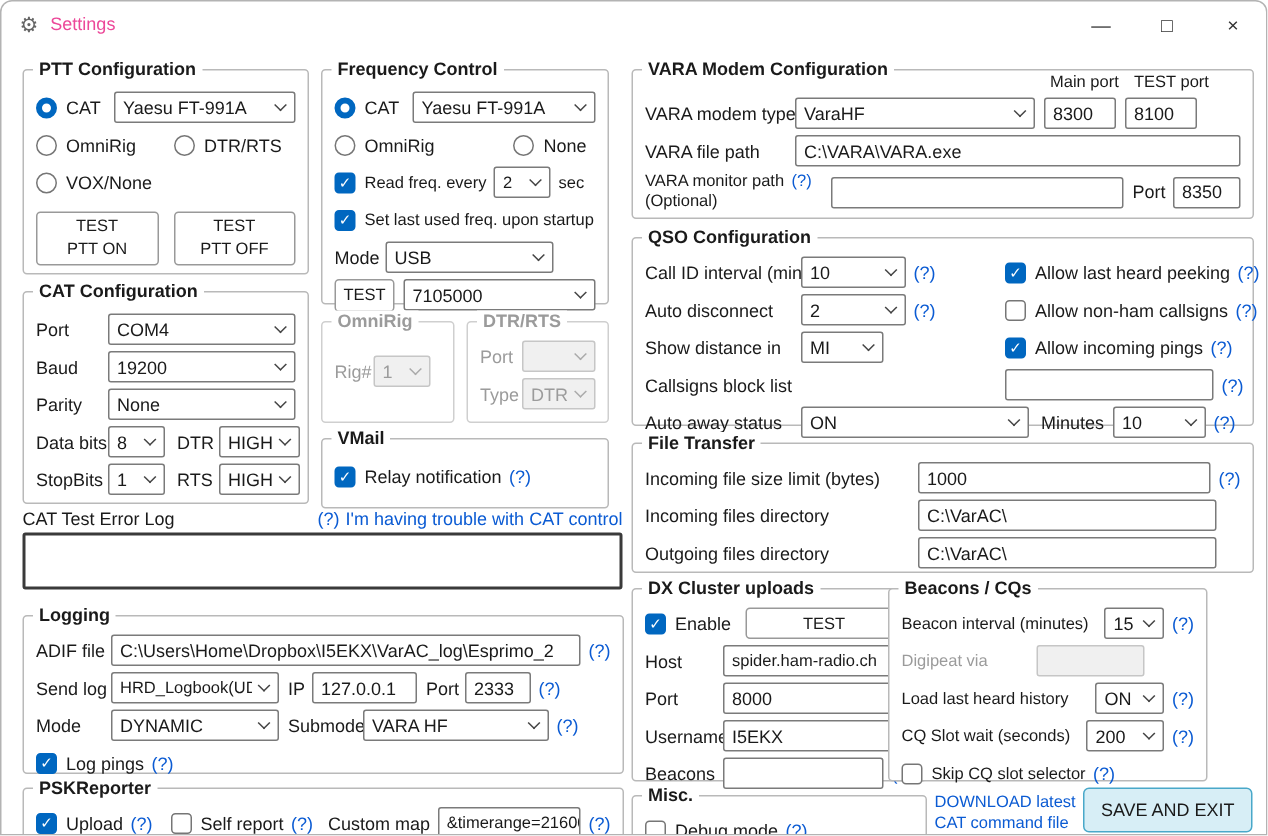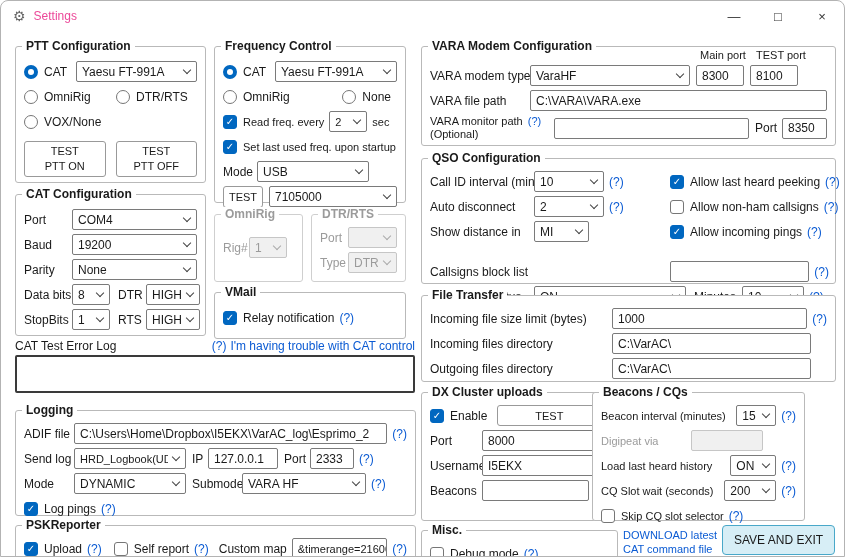--- a/index.html
+++ b/index.html
@@ -318,21 +318,21 @@
         <span class="val">2</span>
           <span class="chev"></span>
       </div>
       <span class="help">(?)</span>
       <div style="position:absolute;left:240px;display:flex;align-items:center;">
         <span class="cb"></span>
         <span class="lbl">Allow non-ham callsigns</span>
         <span class="help">(?)</span>
       </div>
     </div>
-    <div class="row" style="position:relative;margin-bottom:19px;">
+    <div class="row" style="position:relative;margin-bottom:4px;">
       <span class="lbl" style="width:104px;">Show distance in</span>
       <div class="combo" style="width:55px;">
         <span class="val">MI</span>
           <span class="chev"></span>
       </div>
       <div style="position:absolute;left:240px;display:flex;align-items:center;">
         <span class="cb on">✓</span>
         <span class="lbl">Allow incoming pings</span>
         <span class="help">(?)</span>
       </div>
@@ -375,20 +375,24 @@
       <div class="input" style="flex:1;margin-right:16px;">C:\VarAC\</div>
     </div>
   </div>
 
   <div class="group" style="left:420px;top:391px;width:197px;height:129px;">
     <span class="gtitle">DX Cluster uploads</span>
     <div class="row" style="margin-top:12px;margin-bottom:2px;">
       <span class="cb on">✓</span>
       <span class="lbl">Enable</span>
       <div class="btn" style="width:104px;height:21px;margin-left:10px;font-size:11px;">TEST</div>
+    </div>
+    <div class="row" style="margin-bottom:2px;">
+      <span class="lbl" style="width:52px;">Host</span>
+      <div class="input" style="flex:1;font-size:11px;">spider.ham-radio.ch</div>
     </div>
     <div class="row" style="margin-bottom:2px;">
       <span class="lbl" style="width:52px;">Port</span>
       <div class="input" style="flex:1;">8000</div>
     </div>
     <div class="row" style="margin-bottom:2px;">
       <span class="lbl" style="width:52px;">Username</span>
       <div class="input" style="flex:1;">I5EKX</div>
     </div>
     <div class="row">

